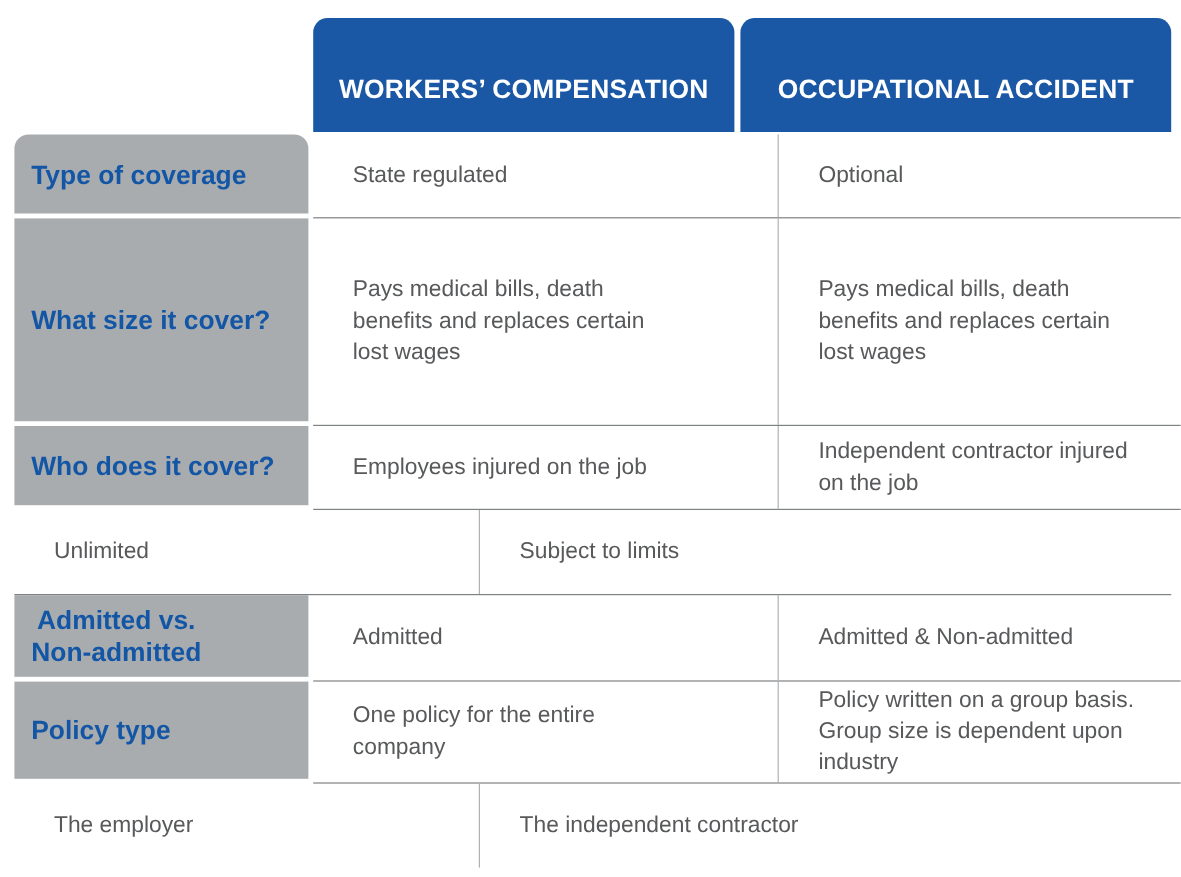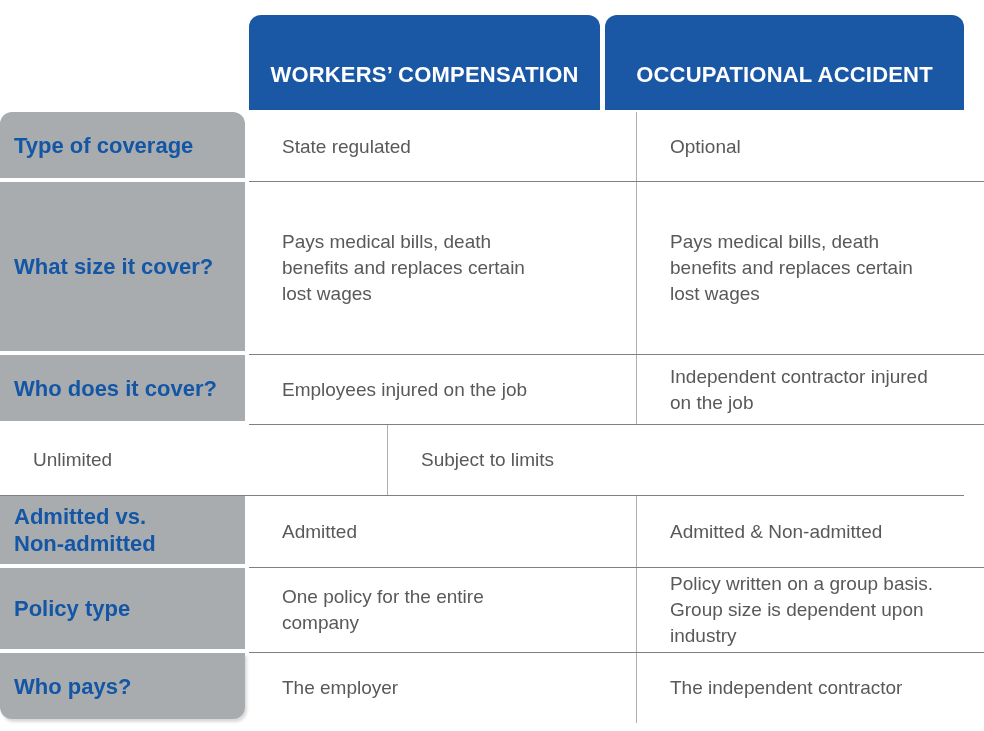--- a/index.html
+++ b/index.html
@@ -1,20 +1,20 @@
 <!DOCTYPE html>
 <html><head>
 <meta charset="utf-8">
 <style>
   html,body { margin:0; padding:0; background:#ffffff; }
   .canvas {
     position:relative; width:984px; height:731px; background:#ffffff;
     font-family:"Liberation Sans", sans-serif; overflow:hidden;
   }
-  .table { position:absolute; left:0; top:15px; width:964px; }
+  .table { position:absolute; left:12px; top:15px; width:964px; }
 
   
   .header-row { display:flex; height:95px; margin-bottom:2px; }
   .header-spacer { width:249px; flex:0 0 249px; }
   .header-cell {
     box-sizing:border-box; display:flex; align-items:center; justify-content:center;
     background:#1A58A6; color:#ffffff; font-weight:bold; font-size:22px;
     letter-spacing:0.2px; border-radius:12px 12px 0 0; padding-top:24px;
     text-align:center;
   }
@@ -29,20 +29,21 @@
 
   .label-cell {
     box-sizing:border-box; width:245px; flex:0 0 245px;
     margin-right:4px; margin-bottom:4px;
     background:#A9ACAF; display:flex; align-items:center;
     padding-left:14px; padding-right:10px;
   }
   .label-cell .label-text {
     color:#1356A5; font-weight:bold; font-size:22px; line-height:27px;
     white-space:pre-line;
+    text-align:center;
   }
   .row.first .label-cell { border-radius:12px 12px 0 0; }
   .row.last  .label-cell { border-radius:0 0 12px 12px; box-shadow:2px 3px 3px rgba(0,0,0,0.15); }
 
   .body-pair {
     flex:1; display:flex; align-items:stretch;
     box-sizing:border-box; border-bottom:1px solid #7E8183;gap:32px;
   }
   .row.last .body-pair { border-bottom:none; }
 
@@ -144,23 +145,20 @@
         <div class="body-cell col1">
           <span>One policy for the entire company</span>
         </div>
         <div class="body-cell col2">
           <span>Policy written on a group basis. Group size is dependent upon industry</span>
         </div>
       </div>
     </div>
 
     <div class="row r7 last">
-      <div class="label-cell">
-        <span class="label-text">Who pays?</span>
-      </div>
       <div class="body-pair">
         <div class="body-cell col1">
           <span>The employer</span>
         </div>
         <div class="body-cell col2">
           <span>The independent contractor</span>
         </div>
       </div>
     </div>
 

